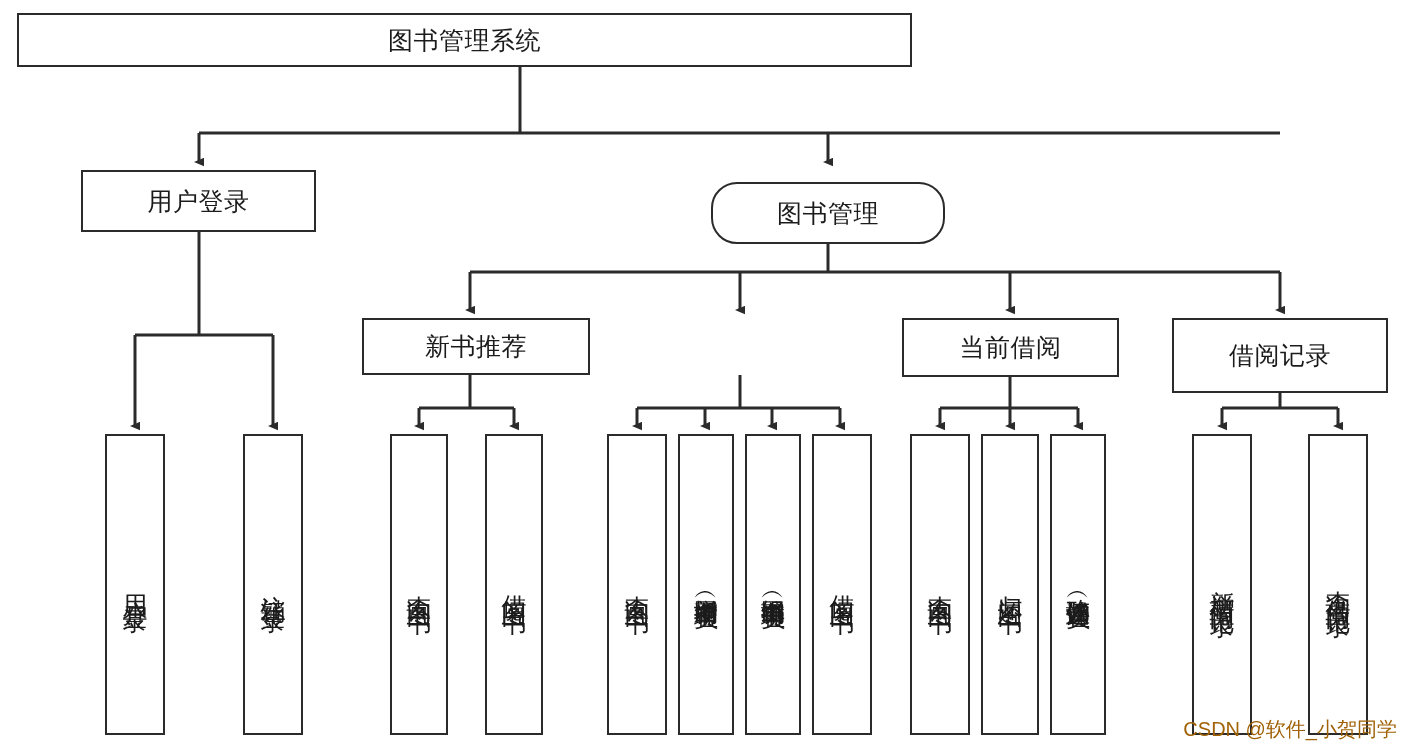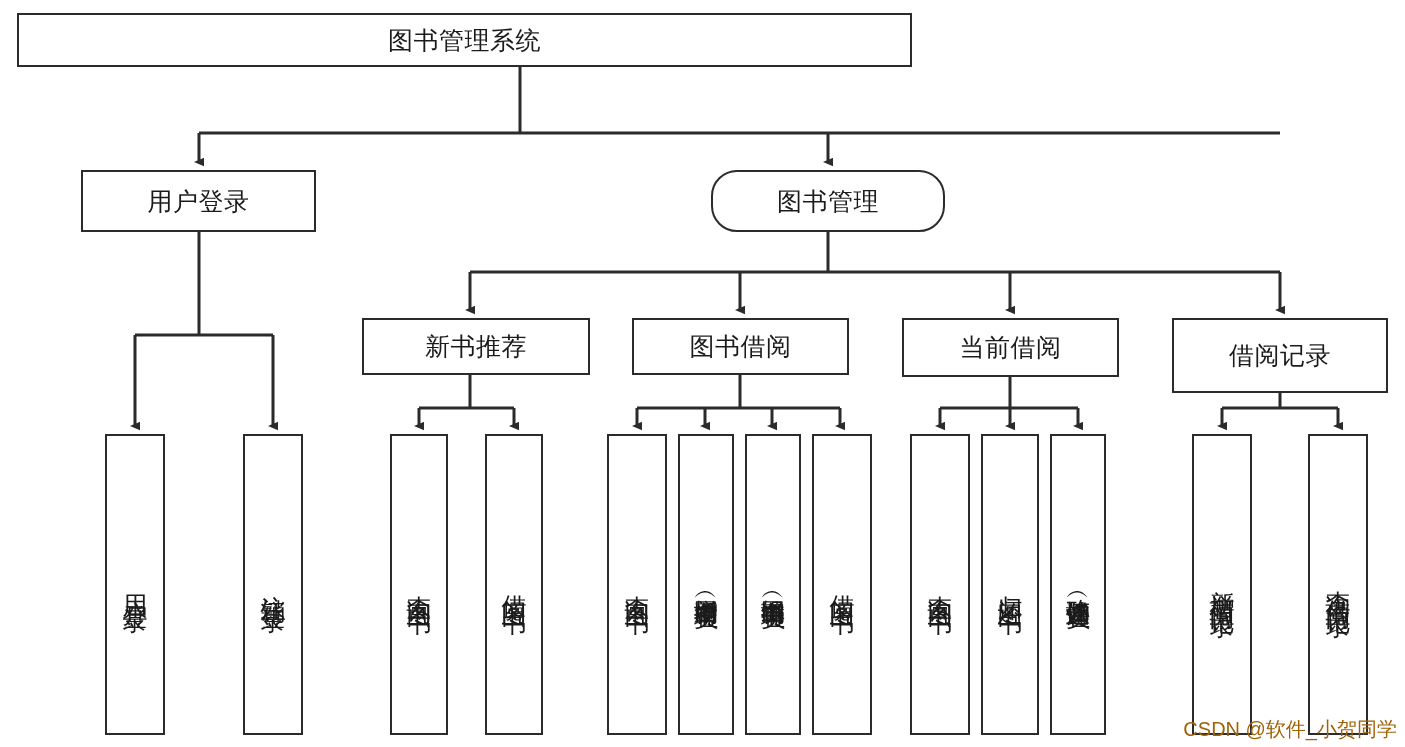--- a/index.html
+++ b/index.html
@@ -134,30 +134,27 @@
     </g>
   </svg>
 
   <div class="node root horiz" style="left: 17px; top: 13px; width: 895px; height: 54px;">
     <span class="label">图书管理系统</span>
   </div>
 
   <div class="node horiz" style="left: 81px; top: 170px; width: 235px; height: 62px;">
     <span class="label">用户登录</span>
   </div>
-  <div class="node horiz" style="left: 711px; top: 170px; width: 234px; height: 62px; border-radius: 26px;">
+  <div class="node horiz" style="left: 711px; top: 182px; width: 234px; height: 62px; border-radius: 26px;">
     <span class="label">图书管理</span>
   </div>
 
   <div class="node horiz" style="left: 362px; top: 318px; width: 228px; height: 57px; align-items: center;">
     <span class="label">新书推荐</span>
   </div>
-  <div class="node horiz" style="left: 632px; top: 318px; width: 217px; height: 57px;">
-    <span class="label">图书借阅</span>
-  </div>
   <div class="node horiz" style="left: 902px; top: 318px; width: 217px; height: 59px;">
     <span class="label">当前借阅</span>
   </div>
   <div class="node horiz" style="left: 1172px; top: 318px; width: 216px; height: 75px;">
     <span class="label">借阅记录</span>
   </div>
 
   <div class="node vert" style="left: 105px; top: 434px; width: 60px; height: 301px;">
     <span class="label">用户登录</span>
   </div>

